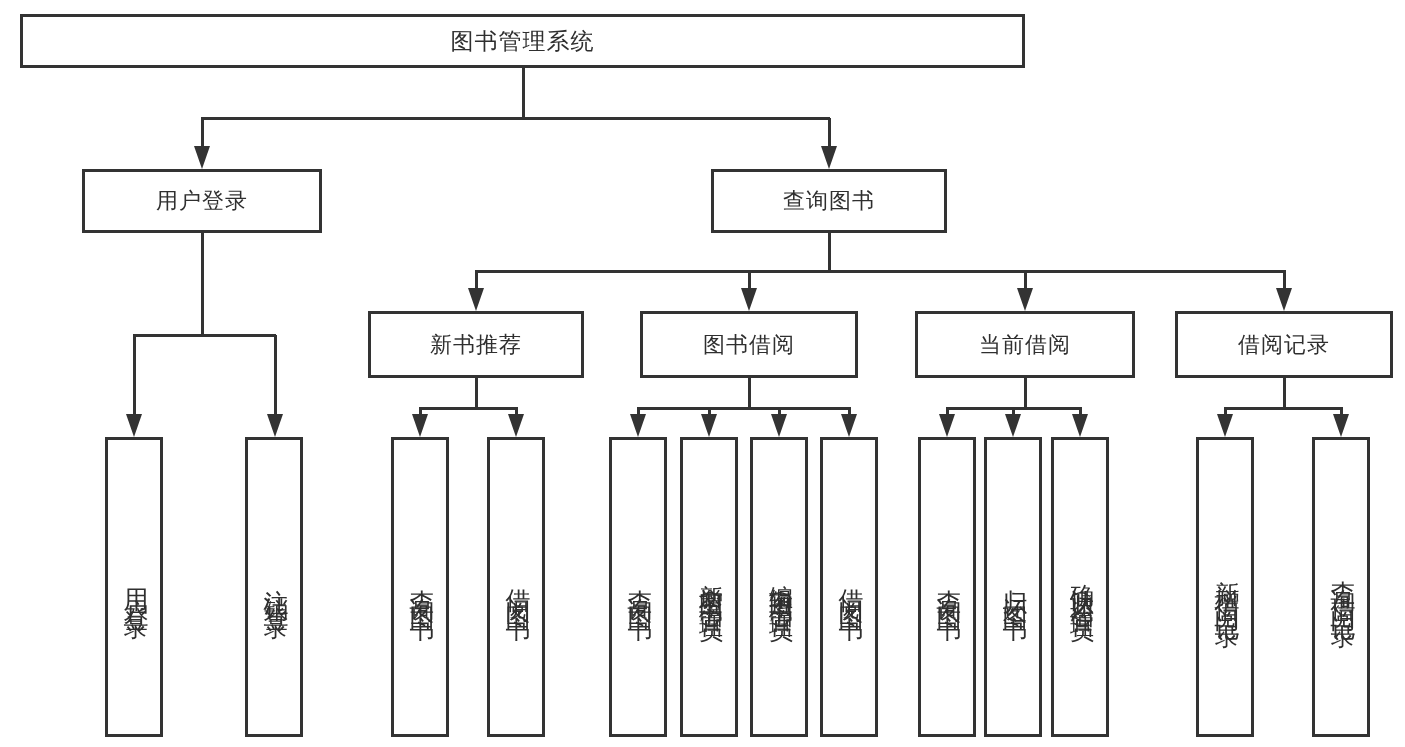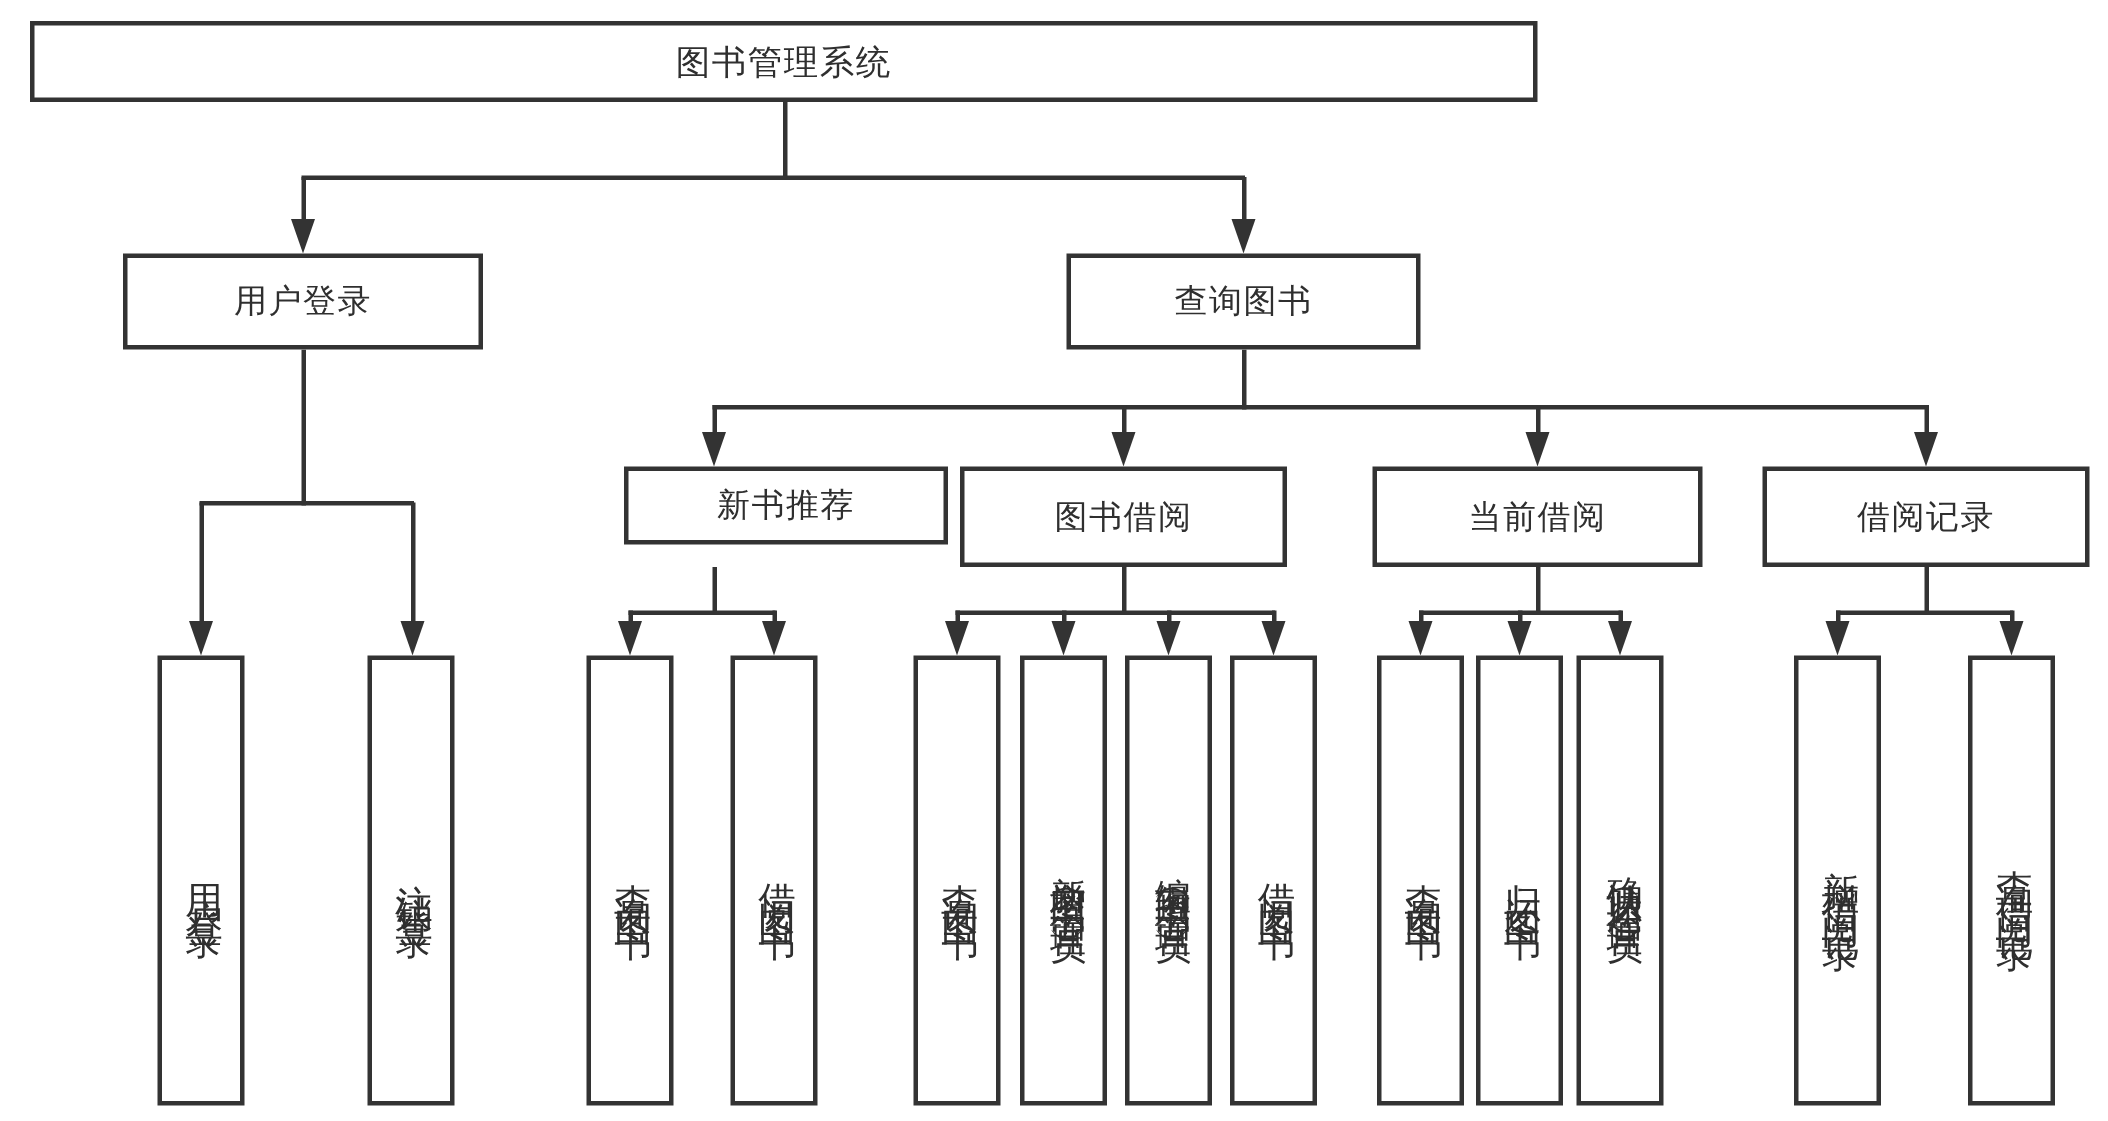--- a/index.html
+++ b/index.html
@@ -128,21 +128,21 @@
     <span class="hlabel">图书管理系统</span>
   </div>
 
   <div class="box l2" style="left:82px;top:169px;width:240px;height:64px;">
     <span class="hlabel">用户登录</span>
   </div>
   <div class="box l2" style="left:711px;top:169px;width:236px;height:64px;">
     <span class="hlabel">查询图书</span>
   </div>
 
-  <div class="box l3" style="left:368px;top:311px;width:216px;height:52px;margin-left:48px;">
+  <div class="box l3" style="left:368px;top:311px;width:216px;height:67px;">
     <span class="hlabel">新书推荐</span>
   </div>
   <div class="box l3" style="left:640px;top:311px;width:218px;height:67px;">
     <span class="hlabel">图书借阅</span>
   </div>
   <div class="box l3" style="left:915px;top:311px;width:220px;height:67px;">
     <span class="hlabel">当前借阅</span>
   </div>
   <div class="box l3" style="left:1175px;top:311px;width:218px;height:67px;">
     <span class="hlabel">借阅记录</span>

